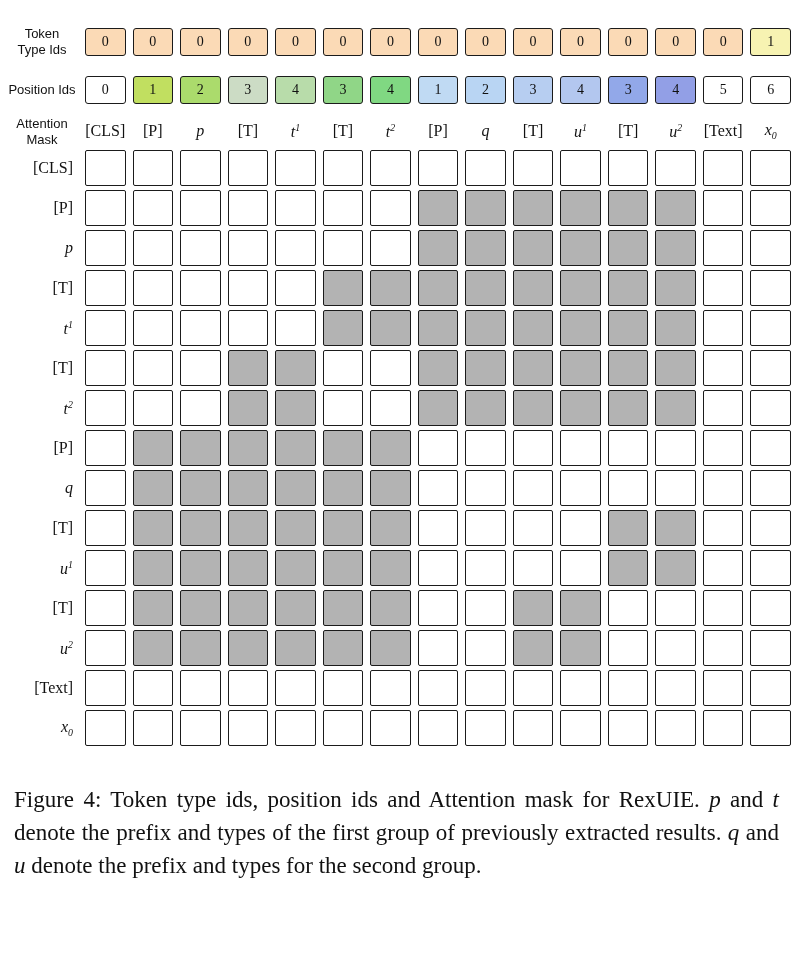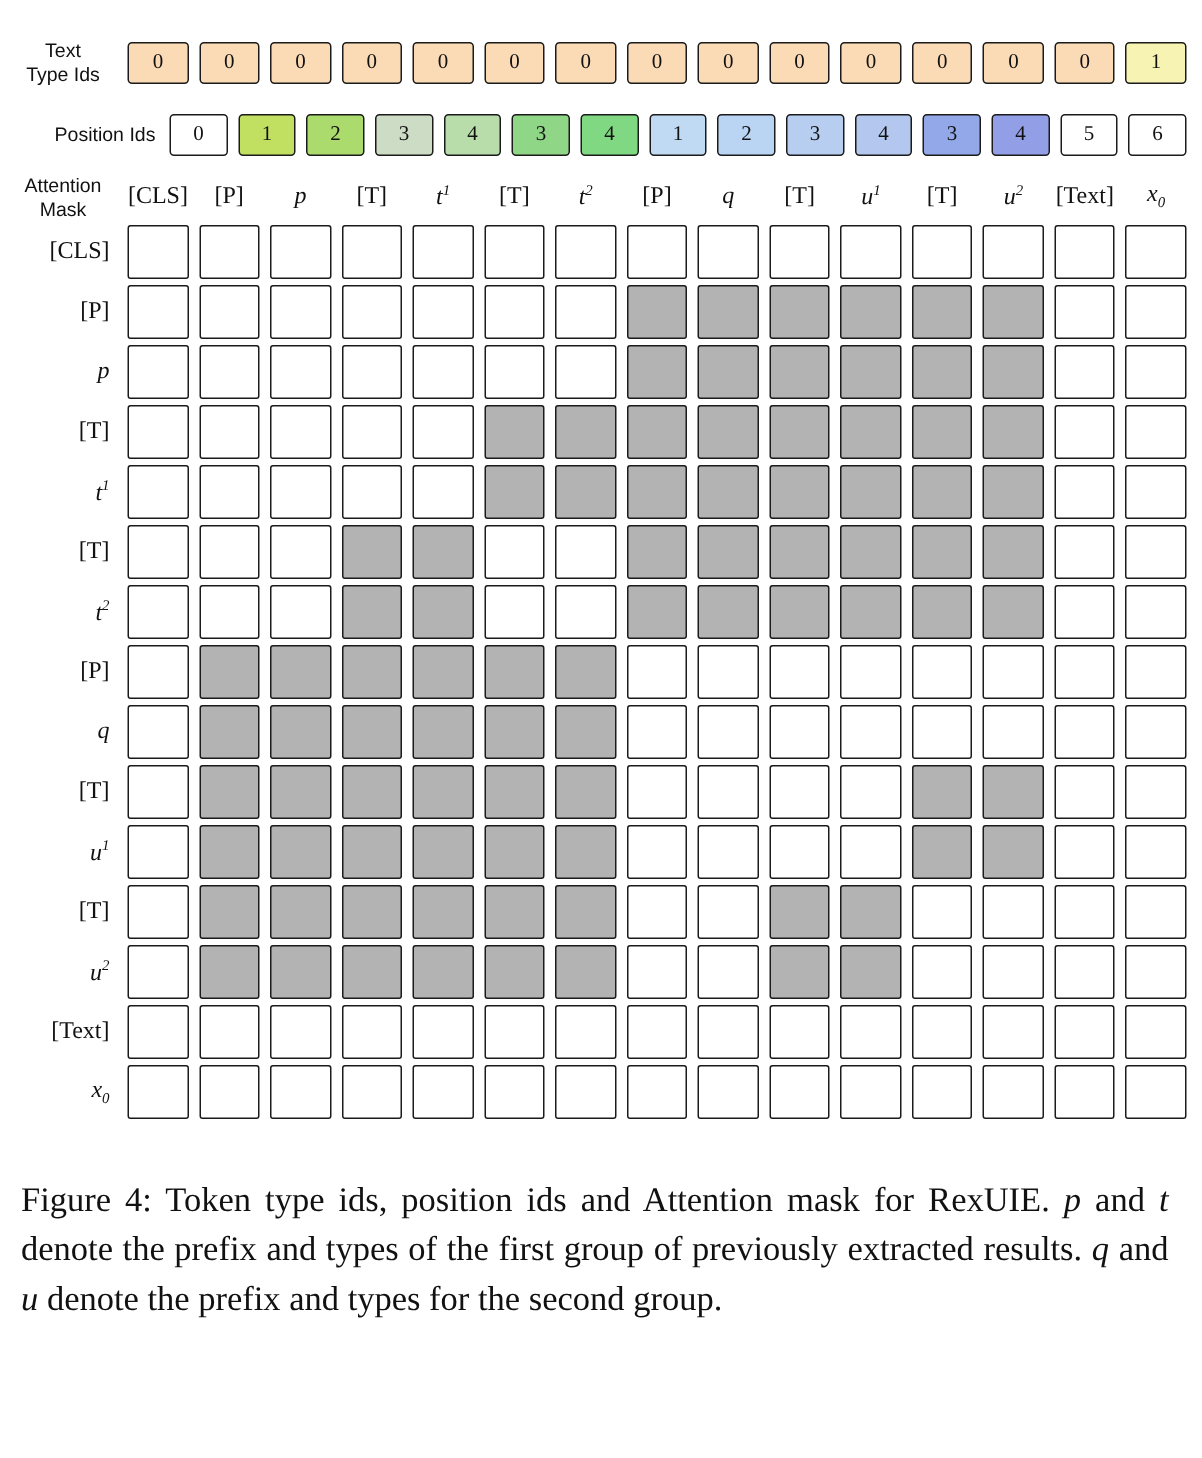--- a/index.html
+++ b/index.html
@@ -20,41 +20,41 @@
     display: flex; align-items: center; justify-content: center;
     font-size: 14px; background: #fff;
   }
 
   .hcell { text-align: center; font-size: 16px; padding-bottom: 1px; }
   .tlabel { text-align: right; padding-right: 5px; font-size: 16px; }
 
   .mcell { height: 36px; border: 1.3px solid #1b1b1b; border-radius: 2px; background: #fff; }
 
   #token-type-row { margin-bottom: 19px; }
-  #position-row  { margin-bottom: 12px; margin-left: 28px; }
+  #position-row  { margin-bottom: 12px; }
   #header-row    { margin-bottom: 3px; }
   #mask-rows { display: flex; flex-direction: column; gap: 4px; }
 
   .it { font-style: italic; }
   sup { font-size: 0.62em; vertical-align: super; }
   sub { font-size: 0.62em; vertical-align: sub; }
 
   .caption {
     margin: 38px 12px 0 8px;
     font-size: 23px; line-height: 1.42;
     text-align: justify; color: #111;
   }
 </style>
 </head>
 <body>
 
 <div class="fig">
 
   <div class="grow" id="token-type-row">
-    <div class="rlabel">Text
+    <div class="rlabel">Token
 Type Ids</div>
   <div class="idcell" style="background: rgb(251, 218, 182);">0</div>
       <div class="idcell" style="background: rgb(251, 218, 182);">0</div>
       <div class="idcell" style="background: rgb(251, 218, 182);">0</div>
       <div class="idcell" style="background: rgb(251, 218, 182);">0</div>
       <div class="idcell" style="background: rgb(251, 218, 182);">0</div>
       <div class="idcell" style="background: rgb(251, 218, 182);">0</div>
       <div class="idcell" style="background: rgb(251, 218, 182);">0</div>
       <div class="idcell" style="background: rgb(251, 218, 182);">0</div>
       <div class="idcell" style="background: rgb(251, 218, 182);">0</div>

